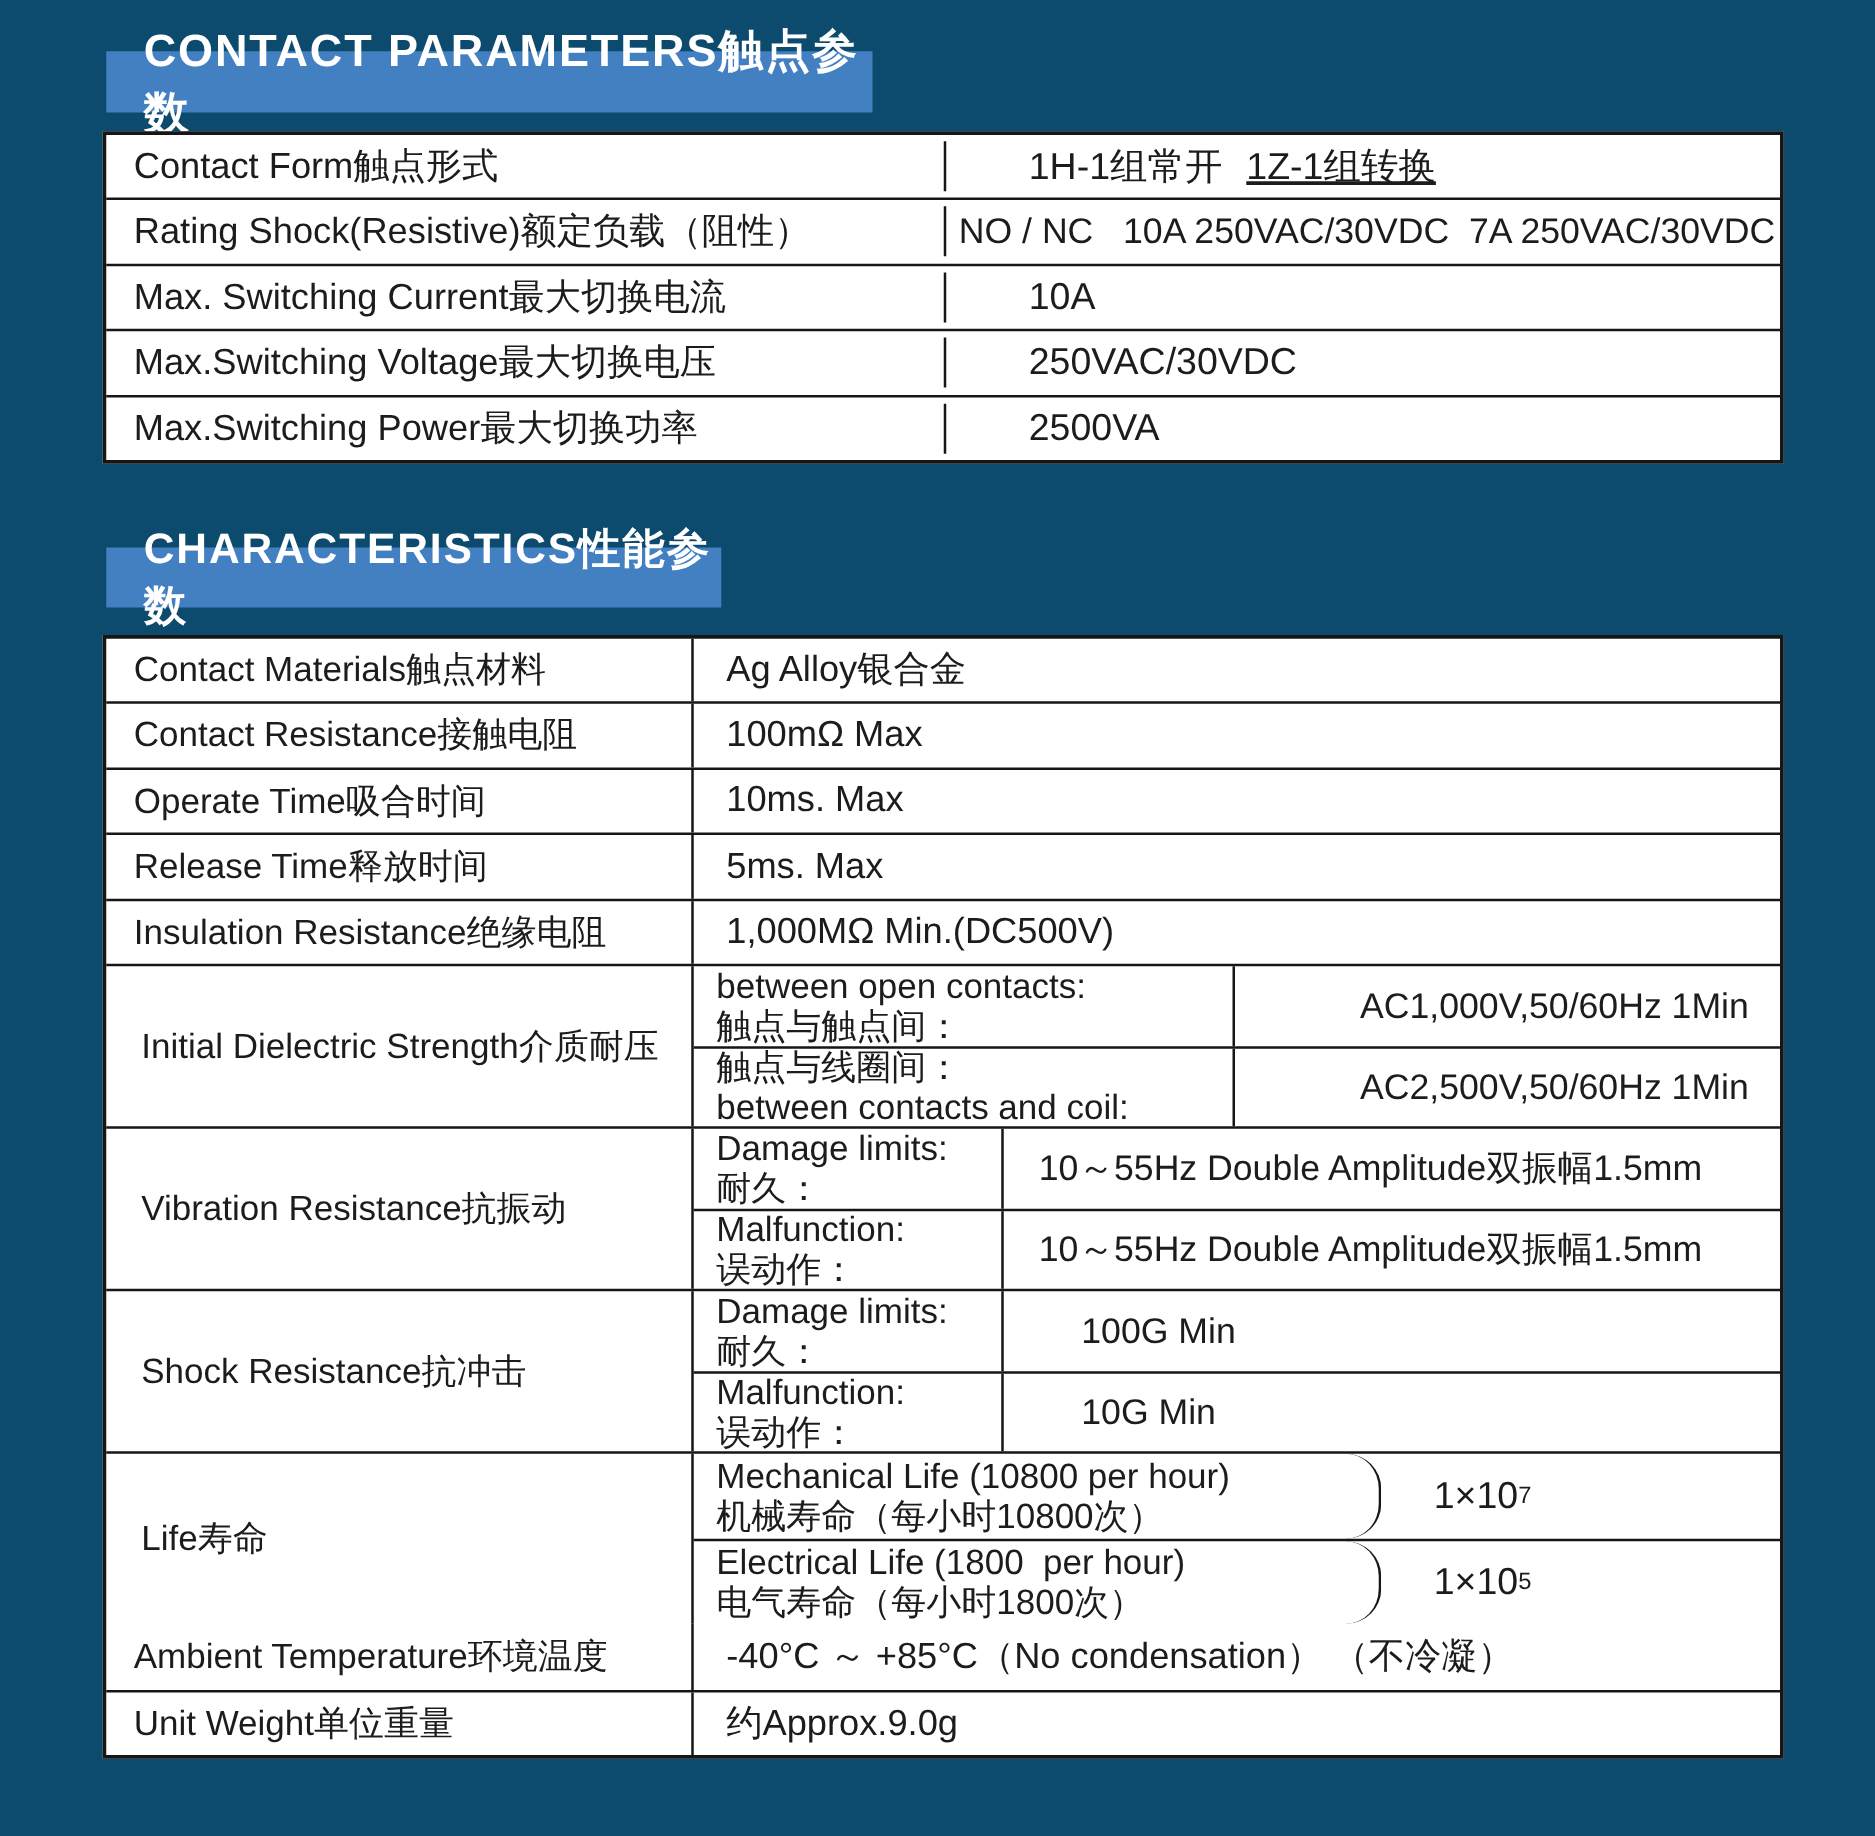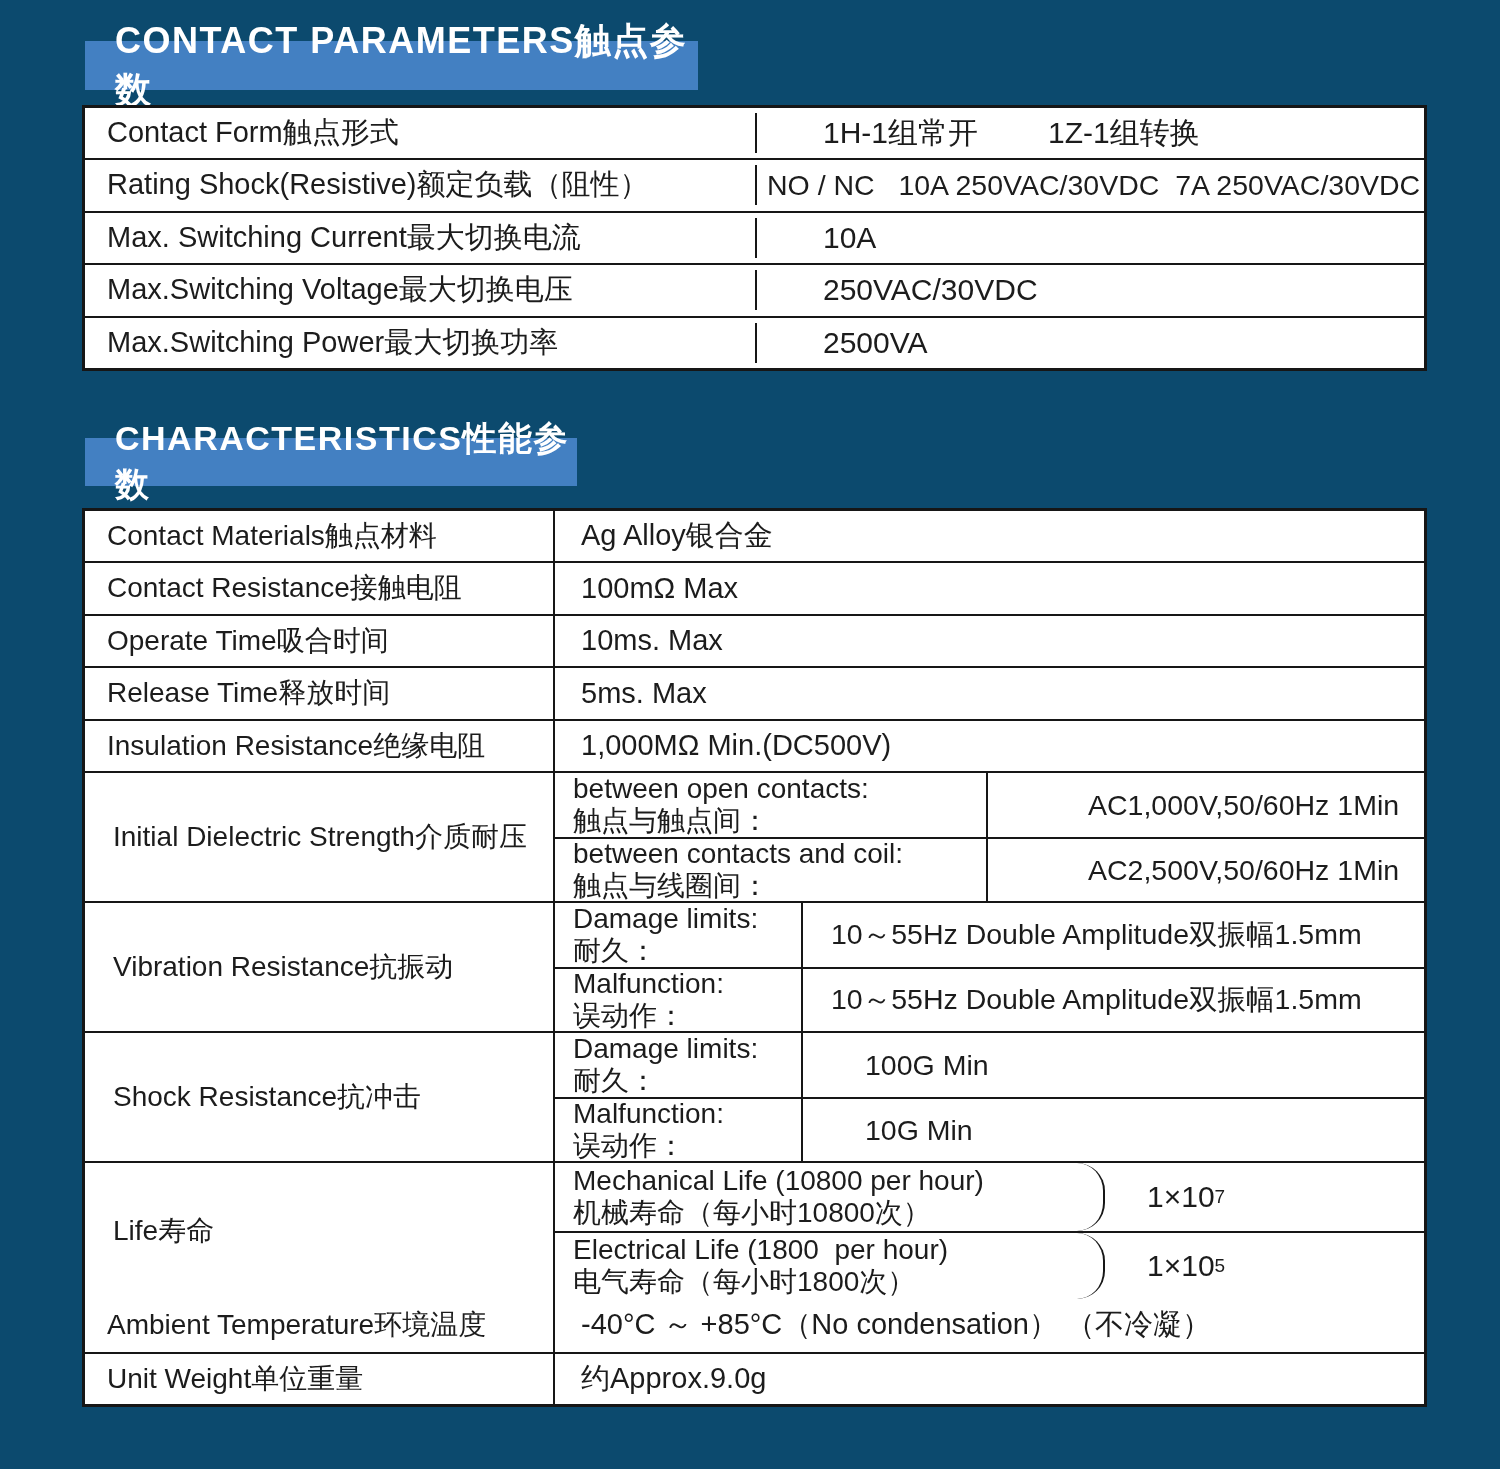--- a/index.html
+++ b/index.html
@@ -49,21 +49,21 @@
     width: 672px;
     border-right: 2.5px solid #161616;
     padding-left: 22px;
     font-size: 29px;
     flex: none;
   }
   .t1 .row { height: 50px; align-items: center; }
   .t1 .row + .row { height: 52.5px; }
   .t1 .val { flex: 1; font-size: 30px; padding-left: 66px; }
   .t1 .val.tight { padding-left: 10px; font-size: 28.5px; }
-  .t1 .val .seg + .seg { margin-left: 70px; }
+  .t1 .val .seg + .seg { margin-left: 19px; text-decoration: underline; }
 
   .t2 .lab { width: 470px; font-size: 28px; }
   .t2 .srow { height: 50px; justify-content: space-between; }
   .t2 .srow + .srow, .t2 .brow { height: 52.5px; }
   .t2 .val { flex: 1; font-size: 29px; padding-left: 26px; }
 
   .crow { display: flex; }
   .crow .lab { align-items: center; padding-left: 28px; }
   .subrows { flex: 1; display: flex; flex-direction: column; }
   .subrow { display: flex; height: 64px; }
@@ -157,22 +157,22 @@
       <div class="subrows">
         <div class="subrow">
           <div class="sublab">
             <span>between open contacts:</span>
             <span>触点与触点间：</span>
           </div>
           <div class="subval">AC1,000V,50/60Hz 1Min</div>
         </div>
         <div class="subrow">
           <div class="sublab">
+            <span>触点与线圈间：</span>
             <span>between contacts and coil:</span>
-            <span>触点与线圈间：</span>
           </div>
           <div class="subval">AC2,500V,50/60Hz 1Min</div>
         </div>
       </div>
     </div>
 
     <div class="crow vib">
       <div class="cell lab">Vibration Resistance抗振动</div>
       <div class="subrows">
         <div class="subrow">

